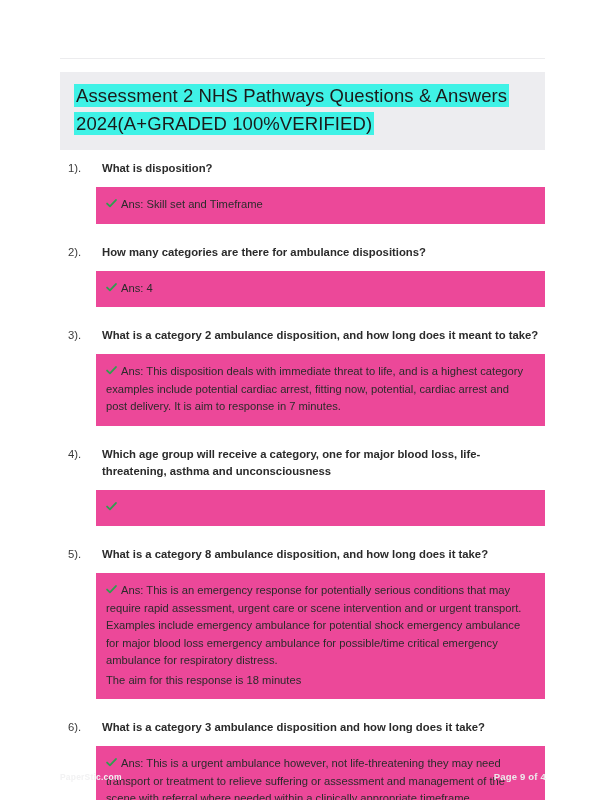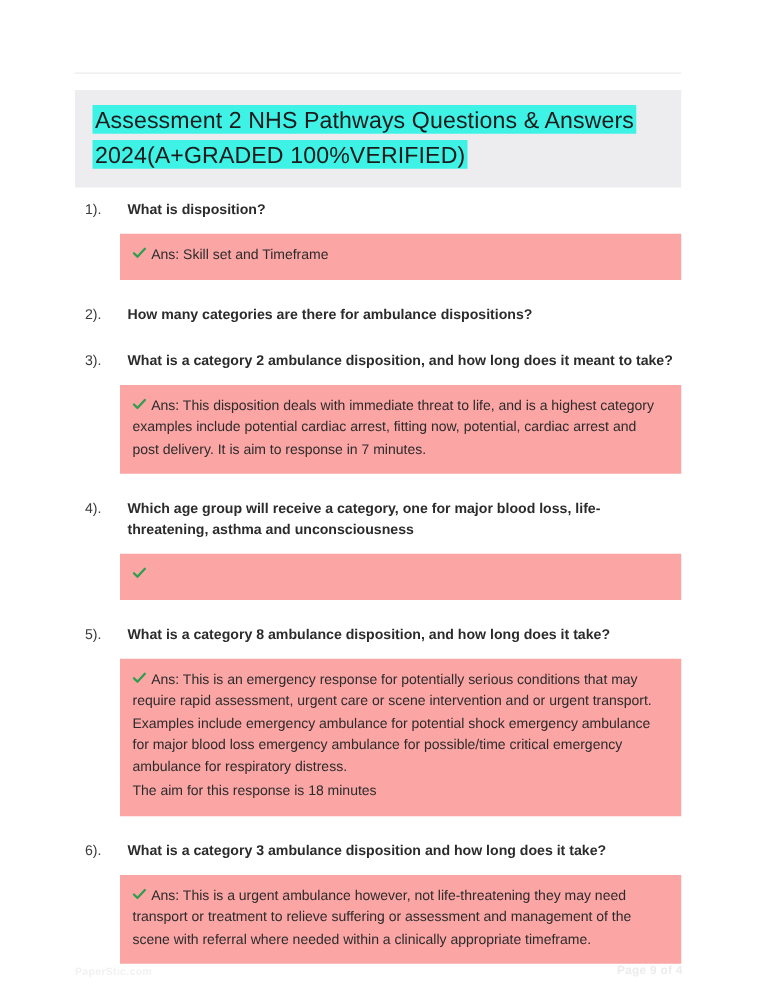--- a/index.html
+++ b/index.html
@@ -85,21 +85,21 @@
     flex: 1 1 auto;
     font-size: 11.3px;
     line-height: 17px;
     color: #2b2b2b;
     padding-right: 4px;
     font-weight: bold;
   }
 
   .answer-block {
     margin: 10px 0 0 36px;
-    background: #fca5a5;
+    background: #ec4899;
     padding: 9px 12px 10px 10px;
     box-sizing: border-box;
     width: 449px;
   }
   .answer-para {
     font-size: 11.2px;
     line-height: 17.5px;
     color: #2b2b2b;
     margin: 0;
   }
@@ -163,20 +163,25 @@
                 <path d="M1.2 6.1 L4.3 9.1 L10.8 2.2" fill="none" stroke="#2e9e4f" stroke-width="2" stroke-linecap="round" stroke-linejoin="round"></path>
               </svg></span><span>Ans: Skill set and Timeframe</span></p>
         </div>
         <div class="gap-after"></div>
       </div>
       <div class="qa-item">
         <div class="question-row">
           <div class="q-number">2).</div>
           <div class="q-text">How many categories are there for ambulance dispositions?</div>
         </div>
+        <div class="answer-block">
+          <p class="answer-para"><span class="check-icon"><svg width="11" height="11" viewBox="0 0 12 12">
+                <path d="M1.2 6.1 L4.3 9.1 L10.8 2.2" fill="none" stroke="#2e9e4f" stroke-width="2" stroke-linecap="round" stroke-linejoin="round"></path>
+              </svg></span><span>Ans: 4</span></p>
+        </div>
         <div class="gap-after"></div>
       </div>
       <div class="qa-item">
         <div class="question-row">
           <div class="q-number">3).</div>
           <div class="q-text">What is a category 2 ambulance disposition, and how long does it meant to take?</div>
         </div>
         <div class="answer-block">
           <p class="answer-para"><span class="check-icon"><svg width="11" height="11" viewBox="0 0 12 12">
                 <path d="M1.2 6.1 L4.3 9.1 L10.8 2.2" fill="none" stroke="#2e9e4f" stroke-width="2" stroke-linecap="round" stroke-linejoin="round"></path>

